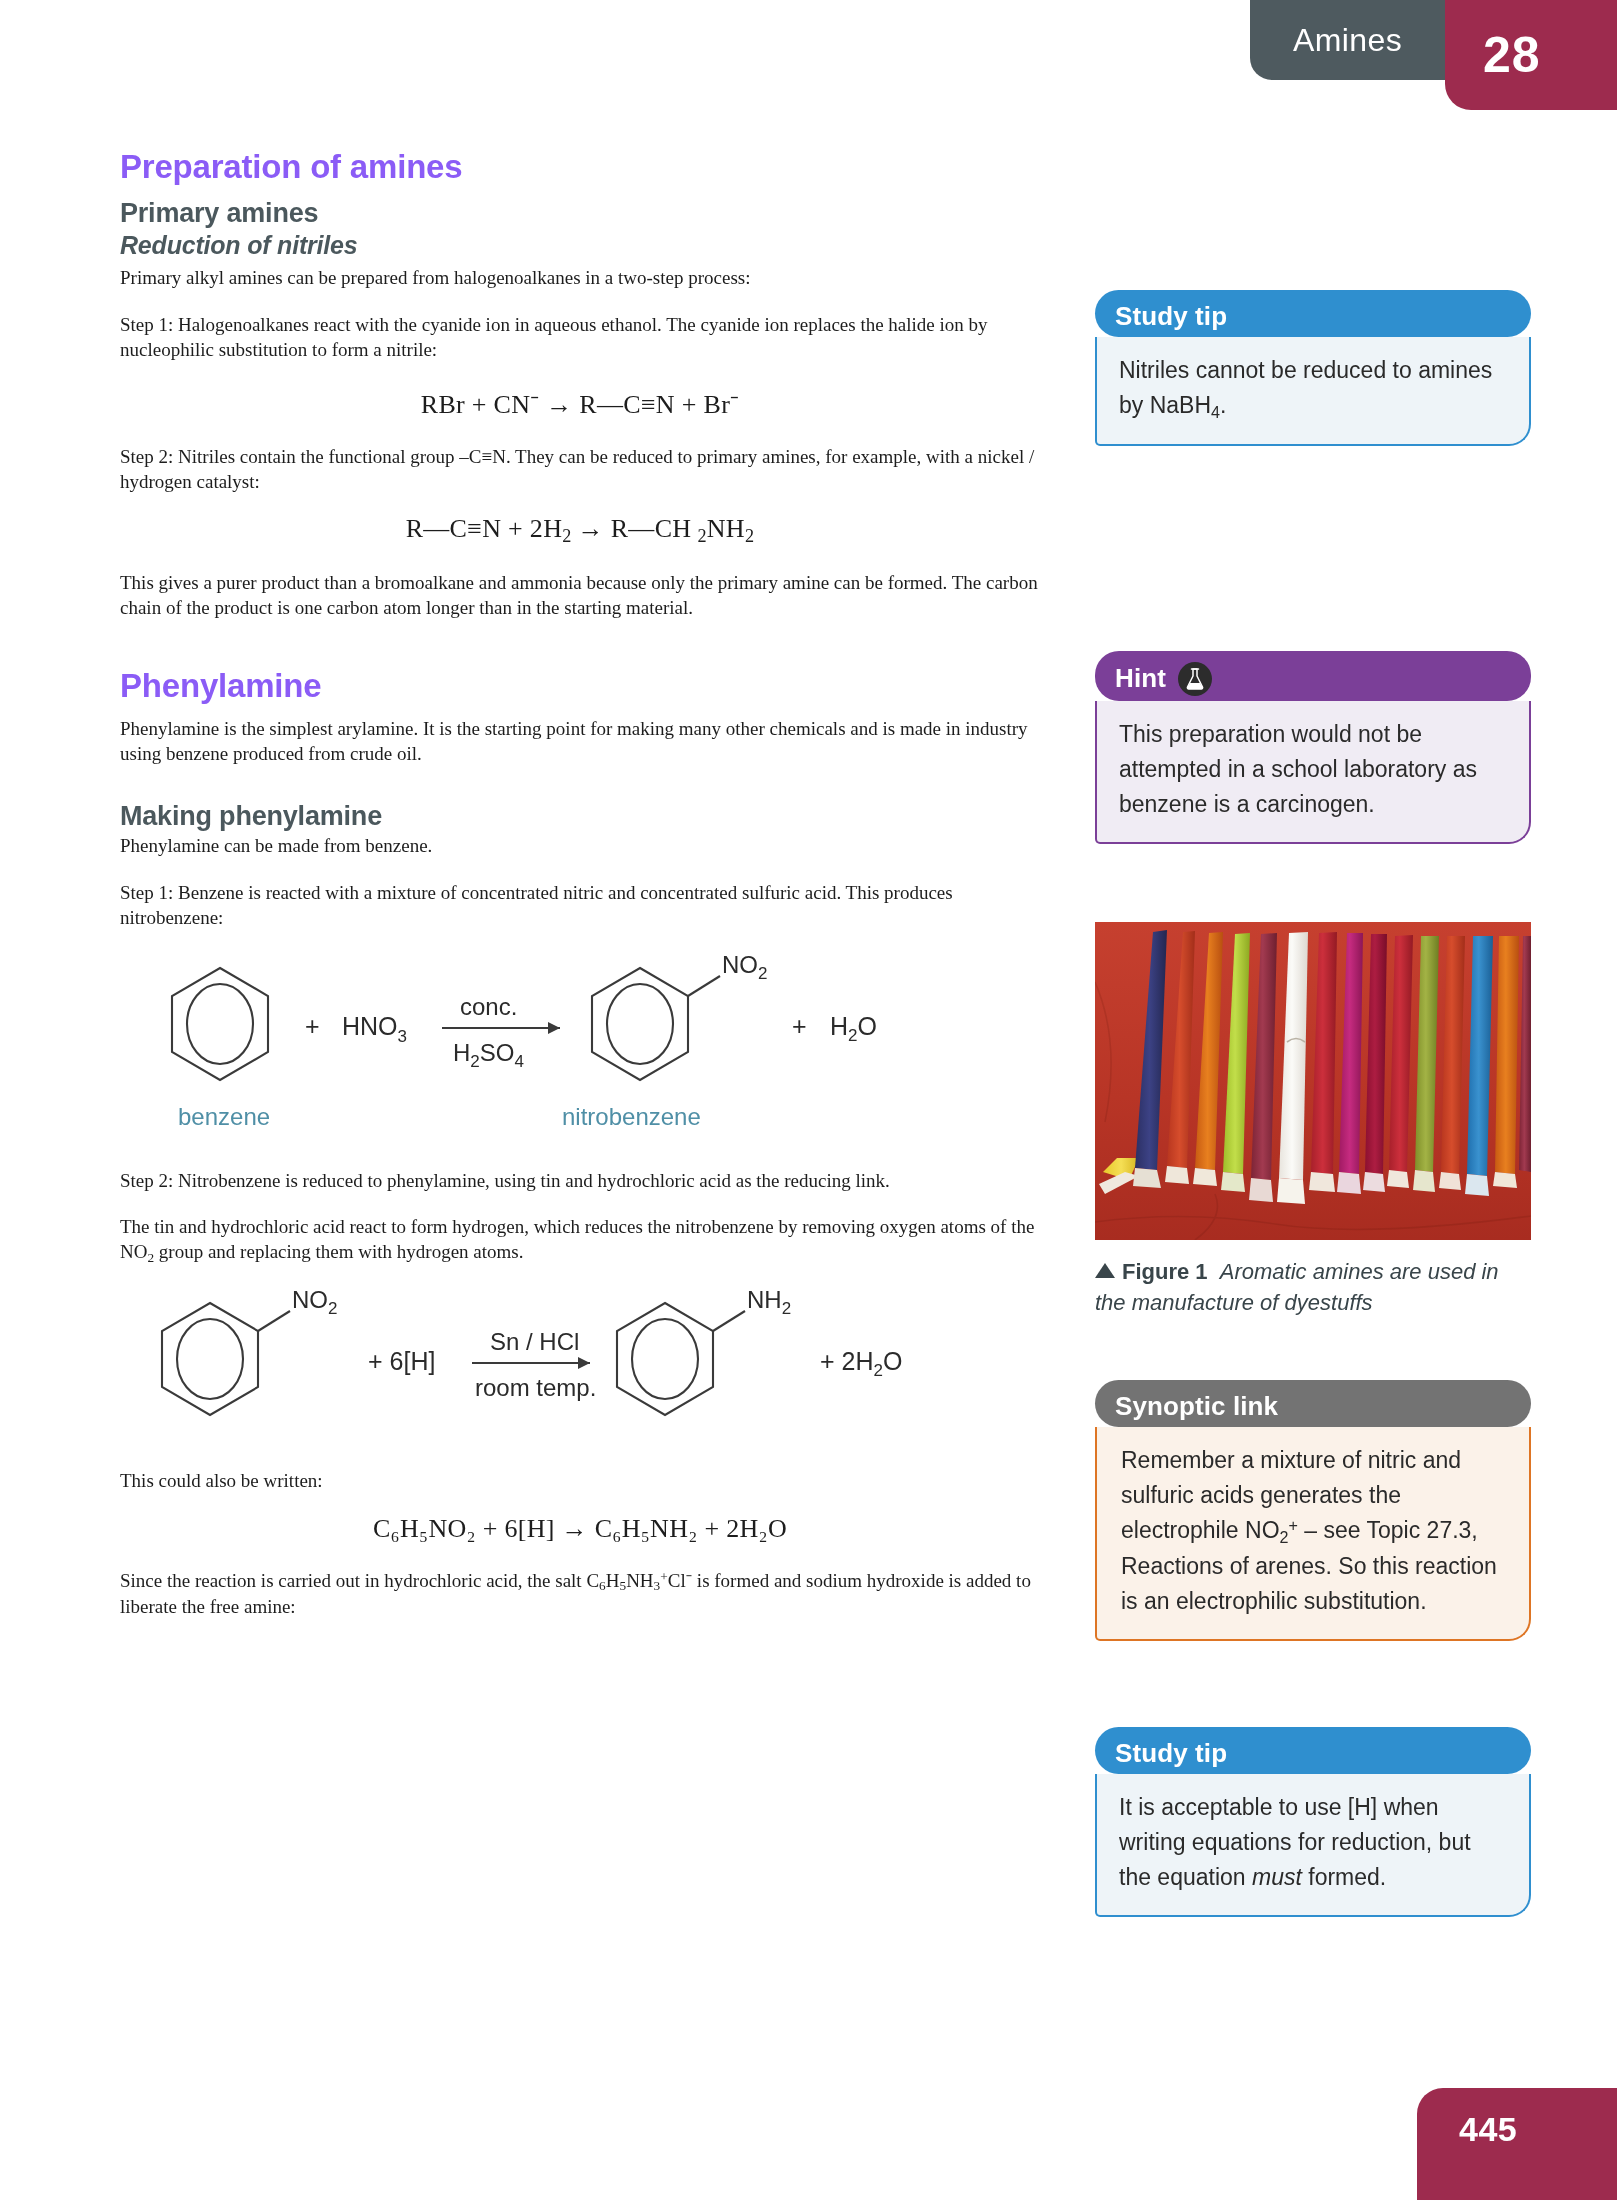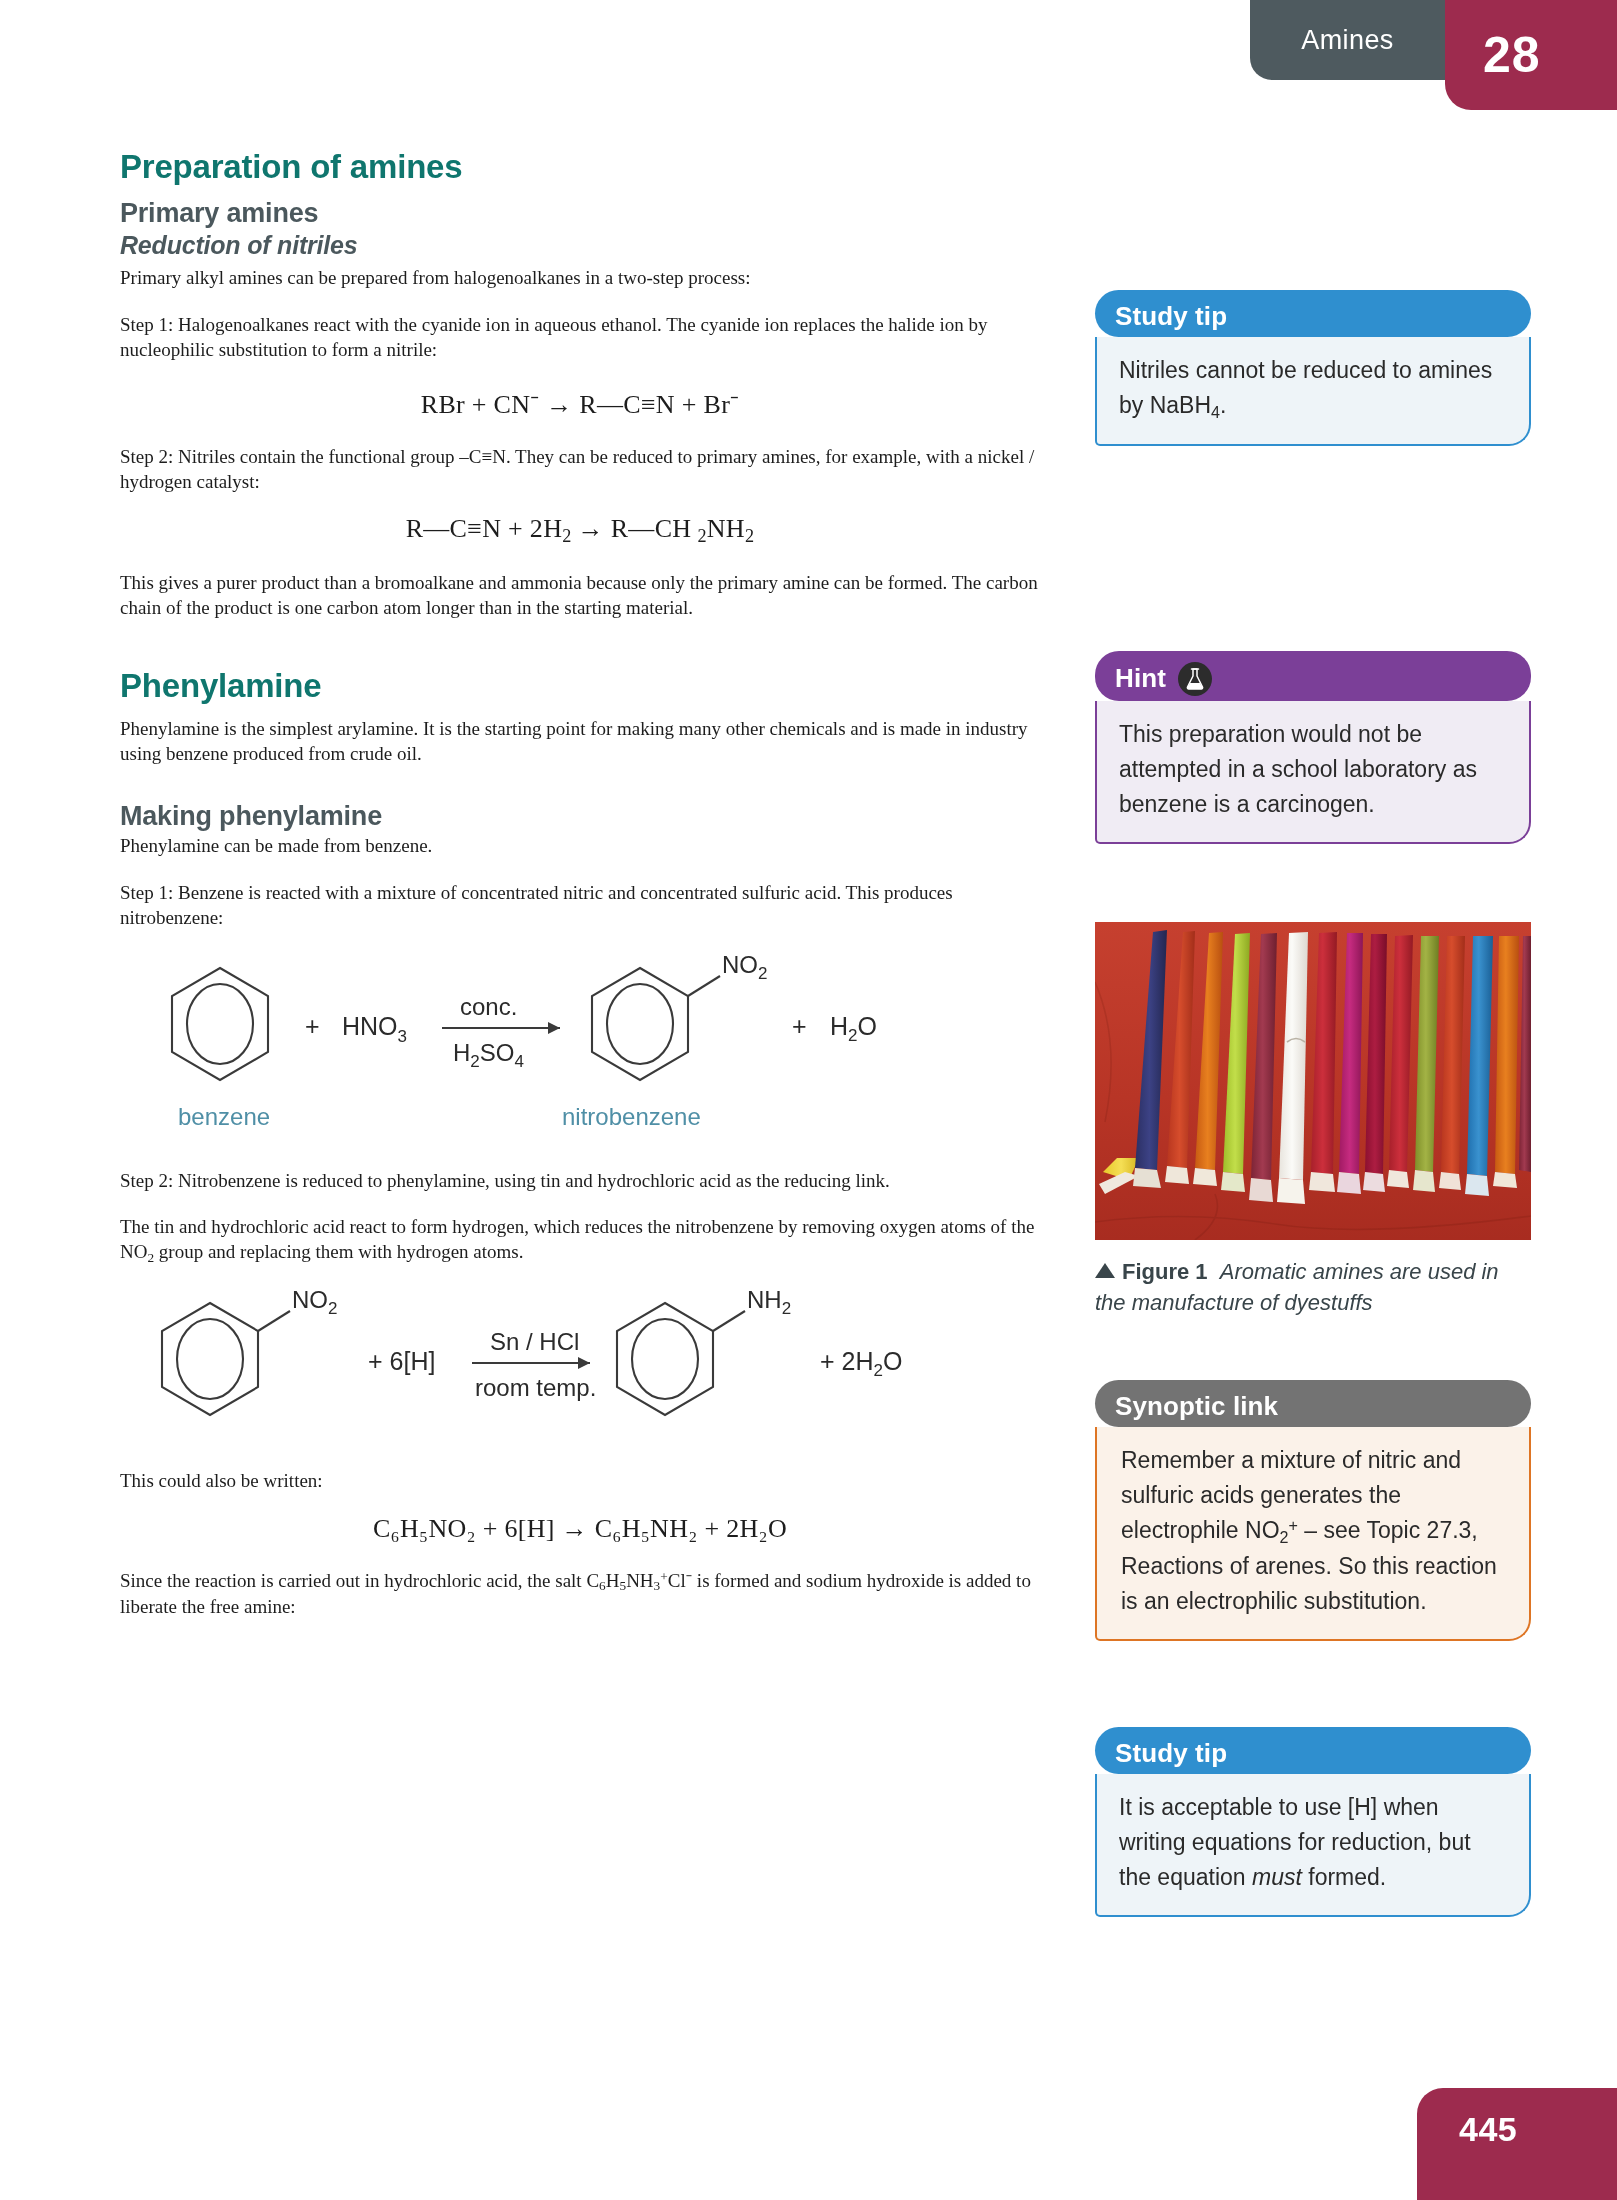--- a/index.html
+++ b/index.html
@@ -30,21 +30,21 @@
     background: #4e5a5f;
     border-bottom-left-radius: 22px;
     border-bottom-right-radius: 0;
     display: flex;
     align-items: center;
     justify-content: center;
   }
   .chapter-tab span {
     color: #ffffff;
     font-family: "Liberation Sans", sans-serif;
-    font-size: 27px;
+    font-size: 32px;
     letter-spacing: 0.4px;
     text-align: center;
   }
   .chapter-number {
     position: absolute;
     top: 0;
     left: 1445px;
     width: 172px;
     height: 110px;
     background: #9d2b4e;
@@ -75,21 +75,21 @@
     left: 1095px;
     top: 290px;
     width: 436px;
   }
 
   
   h1.sec-title {
     font-family: "Liberation Sans", sans-serif;
     font-size: 33px;
     font-weight: bold;
-    color: #0f766e;
+    color: #8b5cf6;
     margin: 0 0 12px 0;
     letter-spacing: -0.2px;
   }
   h2.sub-title {
     font-family: "Liberation Sans", sans-serif;
     font-size: 27px;
     font-weight: bold;
     color: #4b585d;
     margin: 0 0 2px 0;
     letter-spacing: -0.2px;

